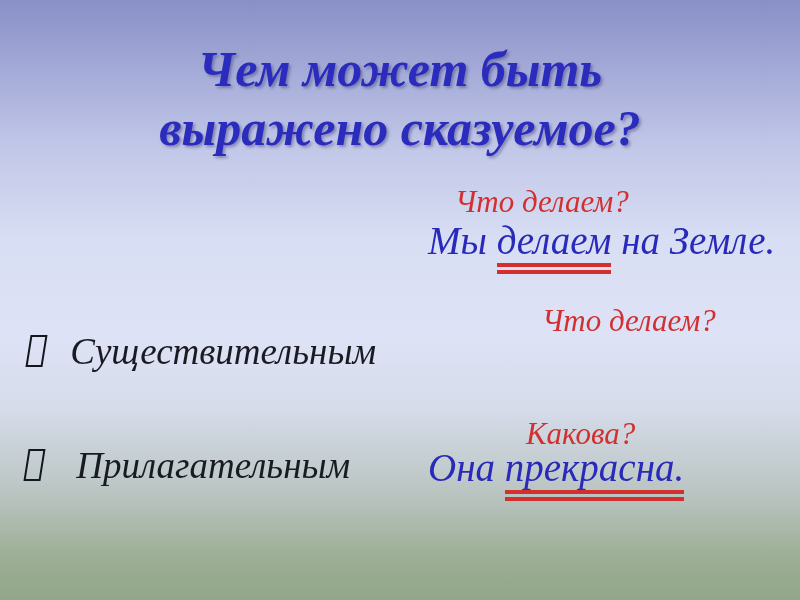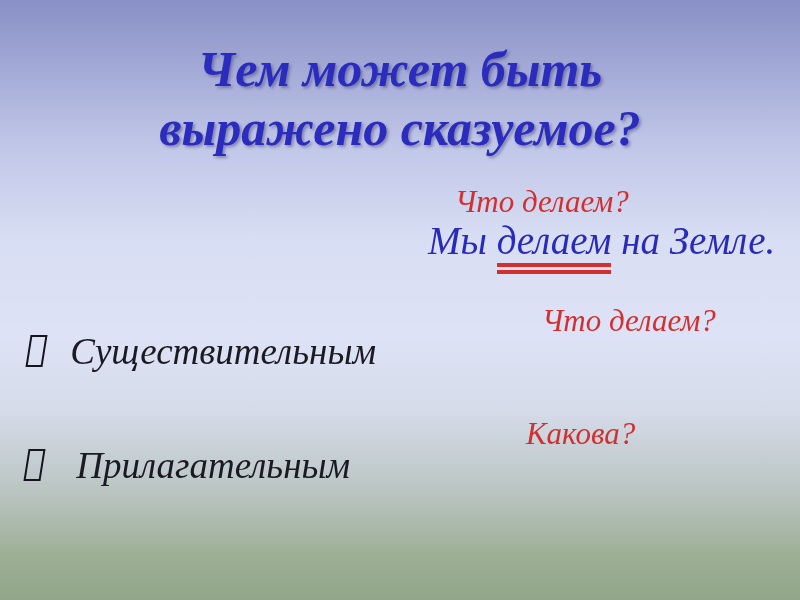--- a/index.html
+++ b/index.html
@@ -103,14 +103,15 @@
     <span class="bullet"></span>
     <span>Существительным</span>
   </div>
 
   <div class="question q-1">Что делаем?</div>
   <div class="sentence s-1"><span>Мы </span><span class="uw">делаем</span><span> на Земле.</span></div>
 
   <div class="question q-2">Что делаем?</div>
 
   <div class="question q-3">Какова?</div>
+  <div class="sentence s-3"><span>Она </span><span class="uw">прекрасна.</span><span></span></div>
 
 </div>
 
 </body></html>

